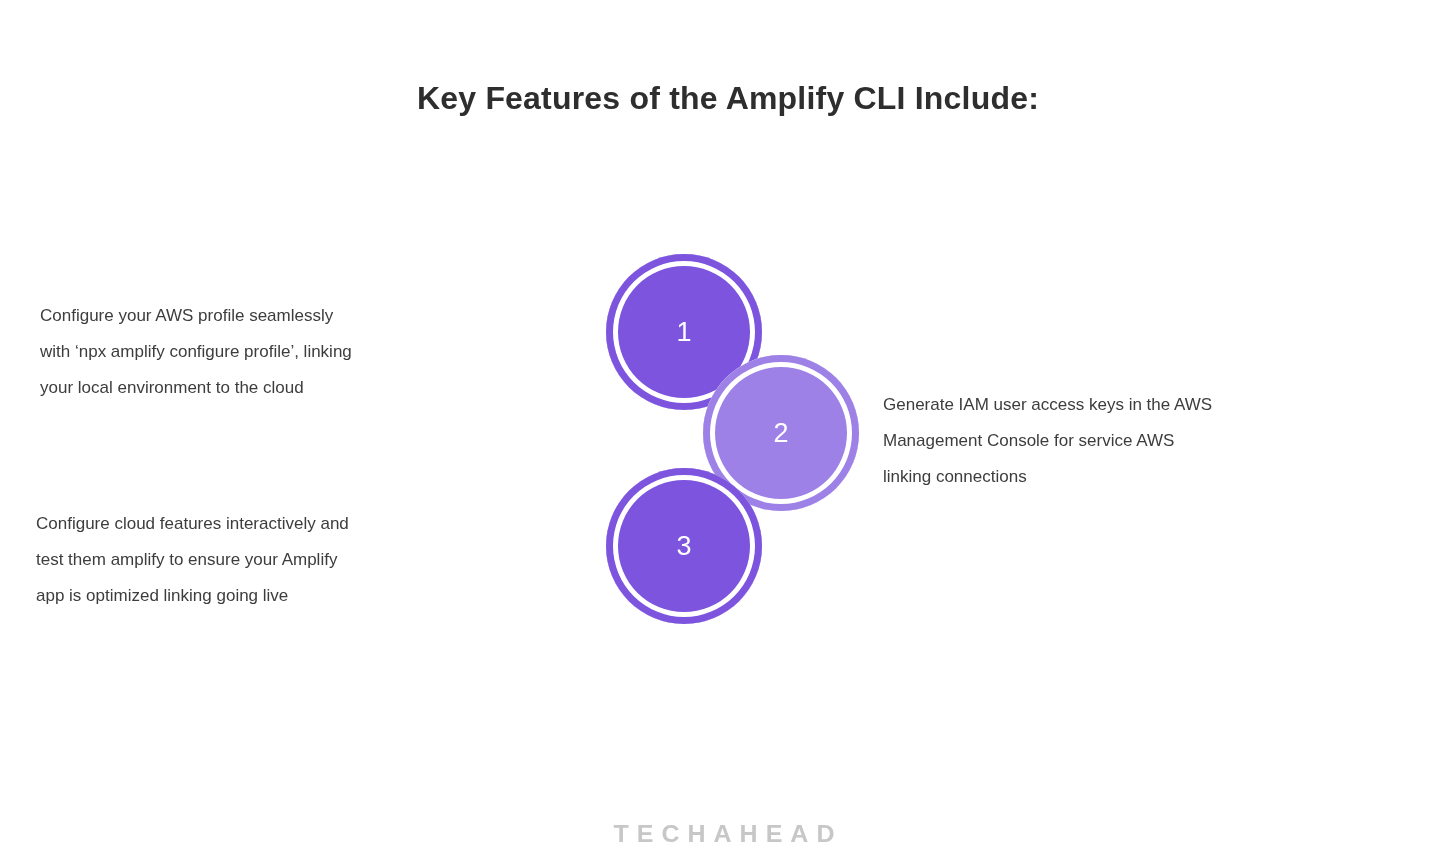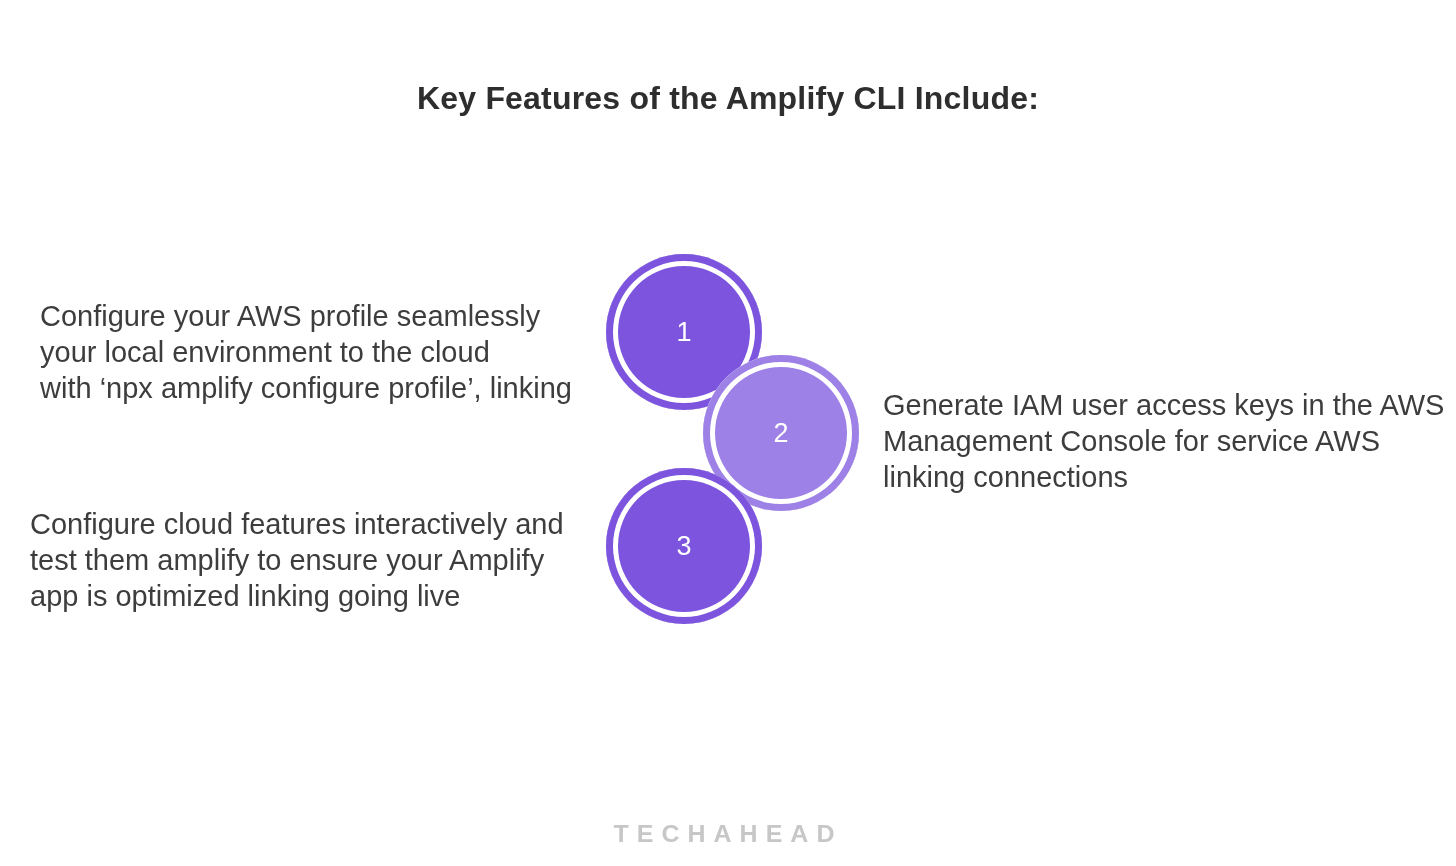--- a/index.html
+++ b/index.html
@@ -23,29 +23,29 @@
     width: 100%;
     text-align: center;
     font-size: 32px;
     font-weight: 700;
     color: var(--title-text, #2e2e2e);
     letter-spacing: 0.2px;
     margin-top: 12px;
   }
   .step-text {
     position: absolute;
-    font-size: 29px;
+    font-size: 17px;
     line-height: 36px;
     color: var(--body-text, #3d3d3d);
     font-weight: 400;
   }
   .step-text .line { white-space: nowrap; }
   .step-text.pos-1 { left: 40px;  top: 298px; }
   .step-text.pos-2 { left: 883px; top: 387px; }
-  .step-text.pos-3 { left: 30px;  top: 506px; }
+  .step-text.pos-3 { left: 36px;  top: 506px; }
 
   .circle {
     position: absolute;
     width: 156px;
     height: 156px;
     border-radius: 50%;
     display: flex;
     align-items: center;
     justify-content: center;
     color: #ffffff;
@@ -81,22 +81,22 @@
 </style>
 </head>
 <body>
 
 <div class="stage">
 
   <h1 class="title">Key Features of the Amplify CLI Include:</h1>
 
   <div class="step-text pos-1">
     <div class="line">Configure your AWS profile seamlessly</div>
+    <div class="line">with ‘npx amplify configure profile’, linking</div>
     <div class="line">your local environment to the cloud</div>
-    <div class="line">with ‘npx amplify configure profile’, linking</div>
   </div>
   <div class="circle dark pos-1">
     <span>1</span>
   </div>
 
   <div class="step-text pos-2">
     <div class="line">Generate IAM user access keys in the AWS</div>
     <div class="line">Management Console for service AWS</div>
     <div class="line">linking connections</div>
   </div>

